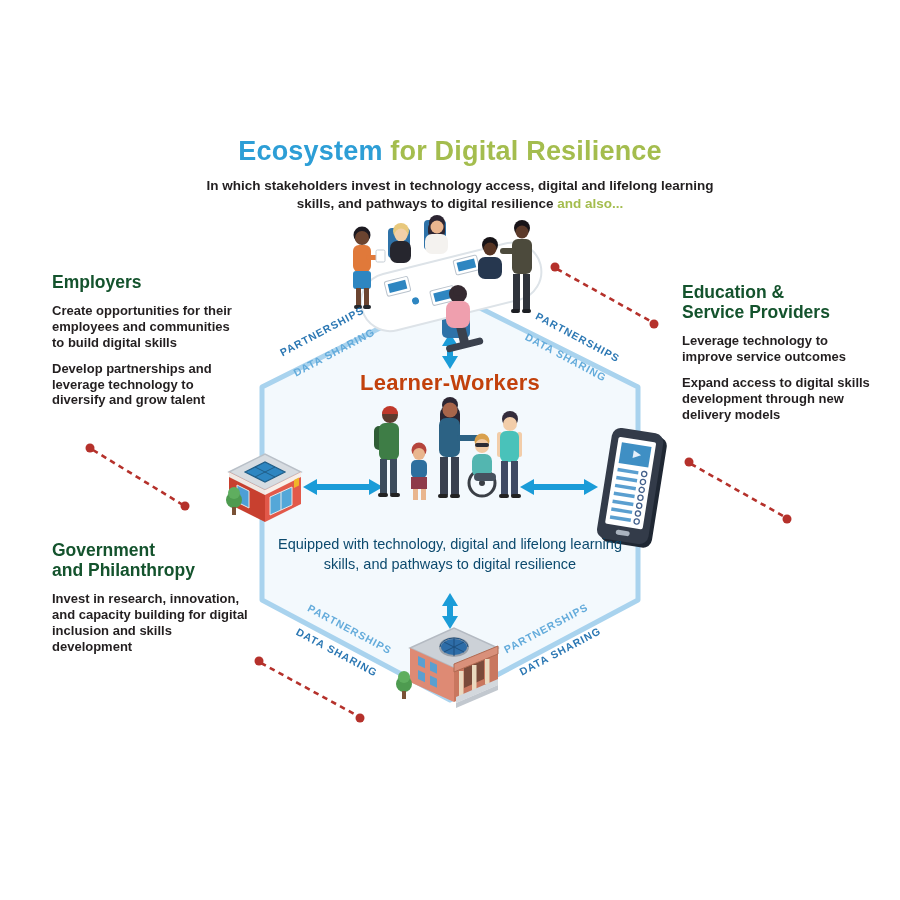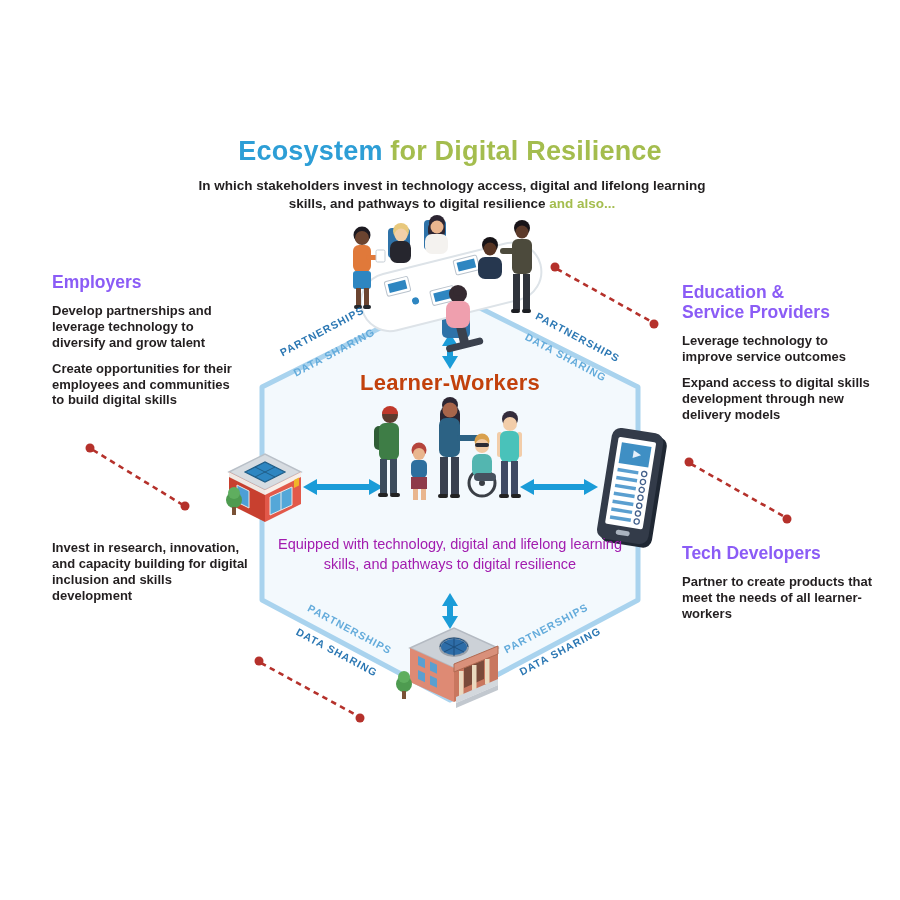--- a/index.html
+++ b/index.html
@@ -5,34 +5,34 @@
   html,body{margin:0;padding:0;background:#ffffff;}
   .canvas{
     position:relative;width:900px;height:900px;background:#ffffff;
     font-family:"Liberation Sans","DejaVu Sans",sans-serif;overflow:hidden;
   }
   .layer{position:absolute;left:0;top:0;}
   .title{position:absolute;top:136px;left:0;width:900px;text-align:center;
          font-size:27px;font-weight:800;letter-spacing:.2px;}
   .title .blue{color:#2d9ed6;}
   .title .green{color:#a4bd4e;}
-  .subtitle{position:absolute;top:177px;left:192px;width:520px;text-align:center;
+  .subtitle{position:absolute;top:177px;left:200px;width:520px;text-align:center;
             font-size:13.5px;font-weight:700;color:#221f20;line-height:1.3;}
   .subtitle .green{color:#a4bd4e;}
   .stakeholder{position:absolute;}
-  .stakeholder h2{margin:0 0 11px;font-size:17.5px;font-weight:800;color:#8b5cf6;line-height:1.15;}
+  .stakeholder h2{margin:0 0 11px;font-size:17.5px;font-weight:800;color:#14532d;line-height:1.15;}
   .stakeholder p{margin:0 0 10px;font-size:13px;font-weight:600;color:#231f20;line-height:1.22;}
   #employers{left:52px;top:272px;width:185px;}
   #esp{left:682px;top:282px;width:192px;}
   #gov{left:52px;top:540px;width:196px;}
   #tech{left:682px;top:543px;width:192px;}
   .center-heading{position:absolute;top:370px;left:300px;width:300px;text-align:center;
                   font-size:22px;font-weight:700;color:#c2410c;letter-spacing:.3px;}
   .center-caption{position:absolute;top:535px;left:265px;width:370px;text-align:center;
-                  font-size:14.5px;font-weight:400;color:#a21caf;line-height:1.35;}
+                  font-size:14.5px;font-weight:400;color:#0c4a6e;line-height:1.35;}
   .edge-label{position:absolute;transform:translate(-50%,-50%) rotate(var(--r));
               font-size:10.5px;font-weight:800;letter-spacing:1px;white-space:nowrap;}
   .edge-label.dark{color:#2b77b3;}
   .edge-label.light{color:#63abdb;}
 </style>
 </head>
 <body>
 
 <div class="canvas">
 
@@ -282,38 +282,35 @@
       </g>
     </g>
   </svg>
 
   <div class="title"><span class="blue">Ecosystem</span><span class="green"> for Digital Resilience</span></div>
 
   <div class="subtitle"><span>In which stakeholders invest in technology access, digital and lifelong learning skills, and pathways to digital resilience </span><span class="green">and also...</span></div>
 
   <div class="stakeholder" id="employers">
     <h2><span>Employers</span></h2>
+    <p>Create opportunities for their employees and communities to build digital skills</p>
     <p>Develop partnerships and leverage technology to diversify and grow talent</p>
-    <p>Create opportunities for their employees and communities to build digital skills</p>
   </div>
 
   <div class="stakeholder" id="esp">
     <h2><span>Education &amp;</span><br><span>Service Providers</span></h2>
     <p>Leverage technology to improve service outcomes</p>
     <p>Expand access to digital skills development through new delivery models</p>
   </div>
 
   <div class="stakeholder" id="gov">
+    <h2><span>Government</span><br><span>and Philanthropy</span></h2>
     <p>Invest in research, innovation, and capacity building for digital inclusion and skills development</p>
   </div>
 
-  <div class="stakeholder" id="tech">
-    <h2><span>Tech Developers</span></h2>
-    <p>Partner to create products that meet the needs of all learner-workers</p>
-  </div>
 
   <div class="center-heading">Learner-Workers</div>
   <div class="center-caption">Equipped with technology, digital and lifelong learning skills, and pathways to digital resilience</div>
 
   <span class="edge-label dark" style="left:322px;top:331px;--r:-28deg">PARTNERSHIPS</span>
   <span class="edge-label light" style="left:334px;top:352px;--r:-28deg">DATA SHARING</span>
   <span class="edge-label dark" style="left:578px;top:337px;--r:28deg">PARTNERSHIPS</span>
   <span class="edge-label light" style="left:566px;top:357px;--r:28deg">DATA SHARING</span>
   <span class="edge-label light" style="left:350px;top:629px;--r:28deg">PARTNERSHIPS</span>
   <span class="edge-label dark" style="left:337px;top:652px;--r:28deg">DATA SHARING</span>

